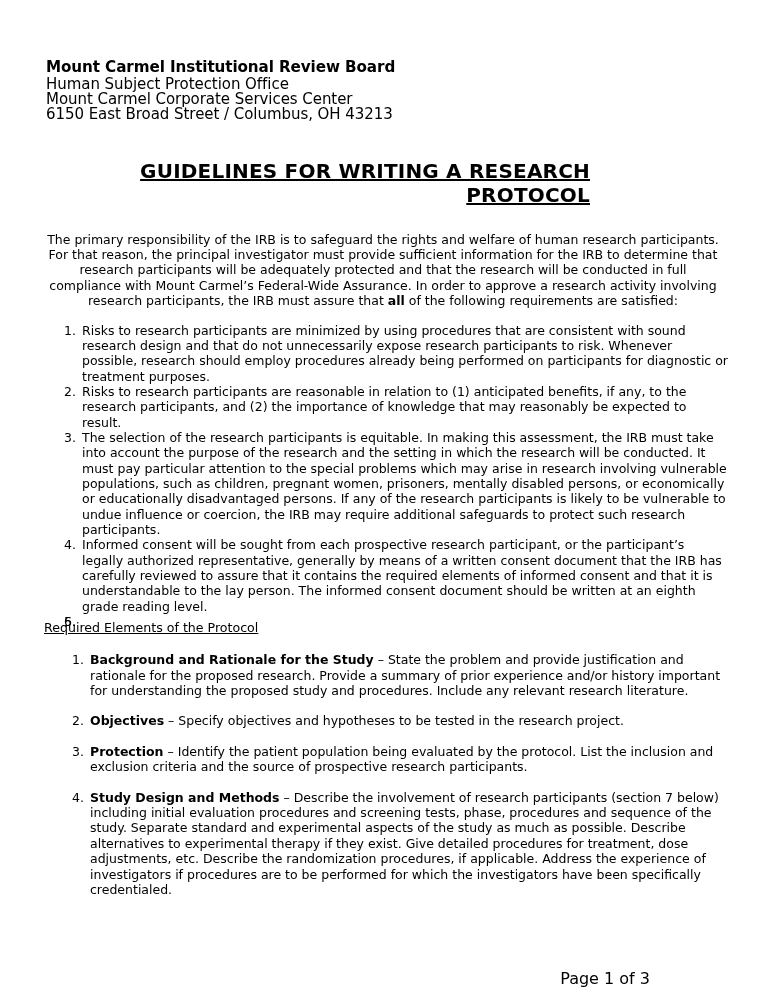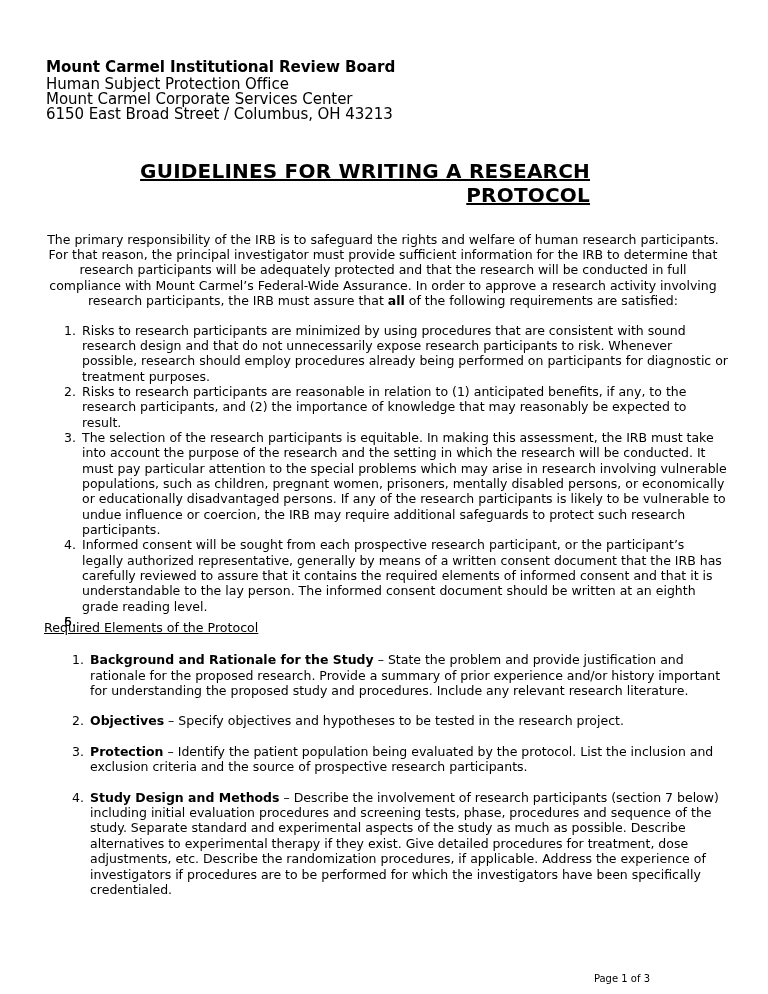--- a/index.html
+++ b/index.html
@@ -115,21 +115,21 @@
     width: 18px;
     text-align: left;
   }
   ol.elem-list > li .term { font-weight: bold; text-align: right; }
 
   
   .page-footer {
     position: absolute;
     right: 46px;
     bottom: 22px;
-    font-size: 10px;
+    font-size: 16px;
     line-height: 14px;
     text-align: right;
   }
 </style>
 </head>
 <body>
 
 <div class="page">
 
   <div class="letterhead">

